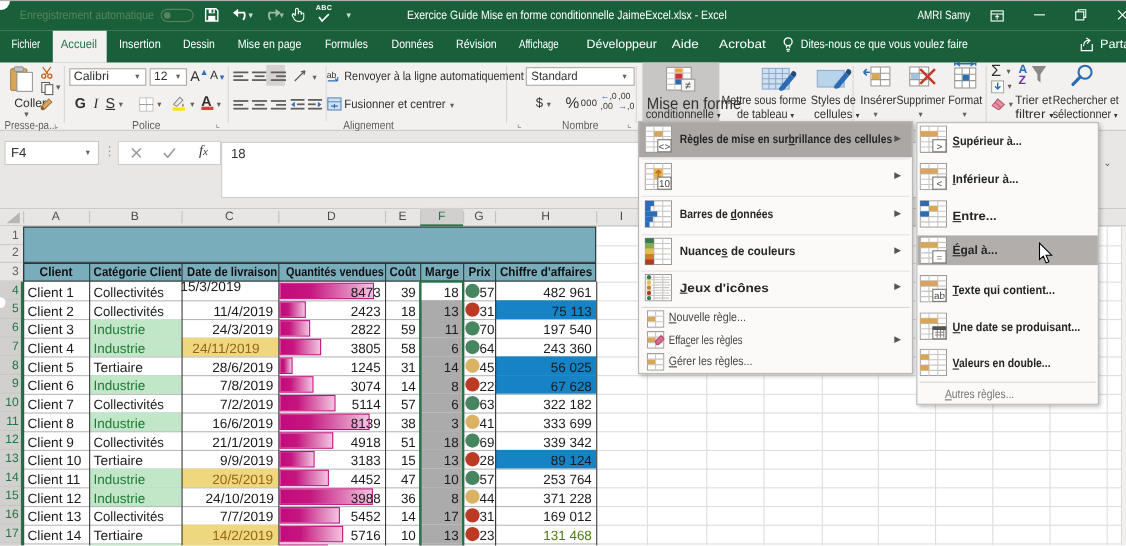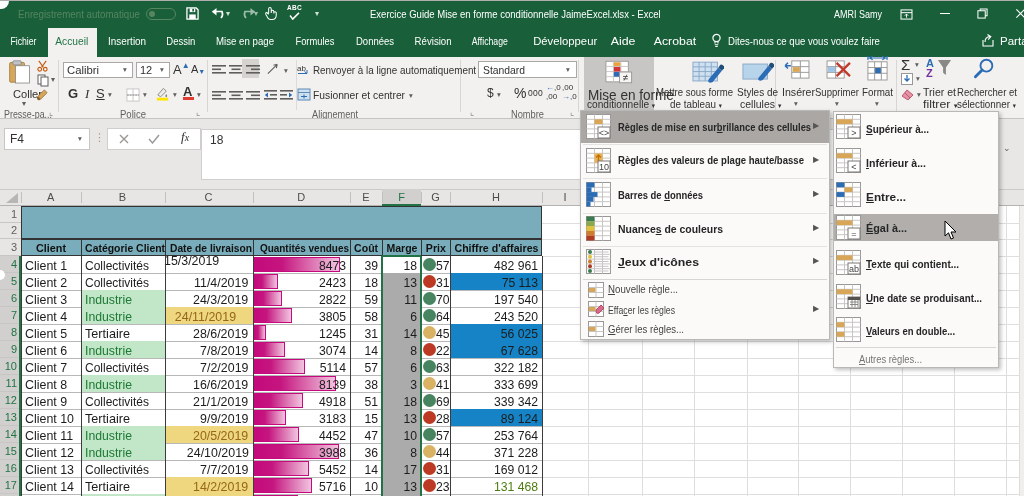--- a/index.html
+++ b/index.html
@@ -448,21 +448,21 @@
 <div class="ab" style="left:382px;top:307px;width:39px;height:17px;background:#ababab"></div>
 <div class="ab" style="left:253.5px;top:308px;width:38.6px;height:15px;background:linear-gradient(90deg,#c40a7c 0%,#c5157f 32%,#dd74b2 68%,#f2c4e0 100%);border:1px solid #c40a7c"></div>
 <div class="tx" style="left:25px;top:309.5px;font-size:12.2px;color:#1c1c1c"><span style="display:inline-block;transform:scaleX(1.019);transform-origin:0 50%">Client 4</span></div>
 <div class="tx" style="left:84.5px;top:309.5px;font-size:12.2px;color:#1e7a34"><span style="display:inline-block;transform:scaleX(1.005);transform-origin:0 50%">Industrie</span></div>
 <div class="tx" style="left:164.5px;top:309.5px;width:84.0px;text-align:center;font-size:12.2px;color:#96661a"><span style="display:inline-block;transform:scaleX(1.019);transform-origin:100% 50%">24/11/2019</span></div>
 <div class="tx" style="left:252.5px;top:309.5px;width:93.5px;text-align:right;font-size:12.2px;color:#1c1c1c">3805</div>
 <div class="tx" style="left:350px;top:309.5px;width:28px;text-align:right;font-size:12.2px;color:#1c1c1c">58</div>
 <div class="tx" style="left:382px;top:309.5px;width:35px;text-align:right;font-size:12.2px;color:#1c1c1c">6</div>
 <div class="ab" style="left:422.5px;top:309px;width:13px;height:13px;border-radius:50%;background:#46855f"></div>
 <div class="tx" style="left:436px;top:309.5px;width:12px;text-align:right;font-size:12.2px;color:#1c1c1c">64</div>
-<div class="tx" style="left:450px;top:309.5px;width:88px;text-align:right;font-size:12.2px;color:#1c1c1c">243 520</div>
+<div class="tx" style="left:450px;top:309.5px;width:88px;text-align:right;font-size:12.2px;color:#1c1c1c">243 360</div>
 <div class="ab" style="left:21px;top:323.6px;width:521px;height:1px;background:#b8b8b8"></div>
 <div class="ab" style="left:450px;top:324px;width:92px;height:17px;background:#1583c5"></div>
 <div class="ab" style="left:382px;top:324px;width:39px;height:17px;background:#ababab"></div>
 <div class="ab" style="left:253.5px;top:325px;width:12.6px;height:15px;background:linear-gradient(90deg,#c40a7c 0%,#c5157f 32%,#dd74b2 68%,#f2c4e0 100%);border:1px solid #c40a7c"></div>
 <div class="tx" style="left:25px;top:326.5px;font-size:12.2px;color:#1c1c1c"><span style="display:inline-block;transform:scaleX(1.019);transform-origin:0 50%">Client 5</span></div>
 <div class="tx" style="left:84.5px;top:326.5px;font-size:12.2px;color:#1c1c1c"><span style="display:inline-block;transform:scaleX(1.038);transform-origin:0 50%">Tertiaire</span></div>
 <div class="tx" style="left:164.5px;top:326.5px;width:84.0px;text-align:right;font-size:12.2px;color:#1c1c1c"><span style="display:inline-block;transform:scaleX(1.019);transform-origin:100% 50%">28/6/2019</span></div>
 <div class="tx" style="left:252.5px;top:326.5px;width:93.5px;text-align:right;font-size:12.2px;color:#1c1c1c">1245</div>
 <div class="tx" style="left:350px;top:326.5px;width:28px;text-align:right;font-size:12.2px;color:#1c1c1c">31</div>
 <div class="tx" style="left:382px;top:326.5px;width:35px;text-align:right;font-size:12.2px;color:#1c1c1c">14</div>
@@ -601,21 +601,20 @@
 <div class="ab" style="left:450px;top:256px;width:1px;height:240px;background:#3c3c3c"></div>
 <div class="ab" style="left:450px;top:256px;width:1px;height:240px;background:#3c3c3c"></div>
 <div class="ab" style="left:542px;top:256px;width:1px;height:240px;background:#3c3c3c"></div>
 <div class="ab" style="left:381px;top:256px;width:2px;height:240px;background:#217346"></div>
 <div class="ab" style="left:420px;top:256px;width:2px;height:240px;background:#217346"></div>
 <div class="ab" style="left:382px;top:255px;width:39px;height:2px;background:#217346"></div>
 <div class="ab" style="left:580px;top:110px;width:250px;height:230px;background:#fbfaf9;border:1px solid #bab8b6;box-shadow:2px 2px 4px rgba(0,0,0,.25)"></div>
 <div class="ab" style="left:581px;top:111px;width:248px;height:31.5px;background:#aba7a4"></div>
 <div class="tx" style="left:618px;top:120.75px;font-size:11px;font-weight:700;color:#262626"><span style="display:inline-block;transform:scaleX(0.851);transform-origin:0 50%">Règles de mise en sur<u>b</u>rillance des cellules</span></div>
 <div class="tx" style="left:813px;top:121.25px;font-size:8px;color:#555">▶</div>
-<div class="tx" style="left:618px;top:154.25px;font-size:11px;font-weight:700;color:#262626"><span style="display:inline-block;transform:scaleX(0.869);transform-origin:0 50%">Règles des valeurs de plage haute/basse</span></div>
 <div class="tx" style="left:813px;top:154.75px;font-size:8px;color:#555">▶</div>
 <div class="tx" style="left:618px;top:188.75px;font-size:11px;font-weight:700;color:#262626"><span style="display:inline-block;transform:scaleX(0.858);transform-origin:0 50%">Barres de <u>d</u>onnées</span></div>
 <div class="tx" style="left:813px;top:189.25px;font-size:8px;color:#555">▶</div>
 <div class="tx" style="left:618px;top:222.75px;font-size:11px;font-weight:700;color:#262626"><span style="display:inline-block;transform:scaleX(0.949);transform-origin:0 50%">Nuance<u>s</u> de couleurs</span></div>
 <div class="tx" style="left:813px;top:223.25px;font-size:8px;color:#555">▶</div>
 <div class="tx" style="left:618px;top:255.75px;font-size:11px;font-weight:700;color:#262626"><span style="display:inline-block;transform:scaleX(1.120);transform-origin:0 50%"><u>J</u>eux d'icônes</span></div>
 <div class="tx" style="left:813px;top:256.25px;font-size:8px;color:#555">▶</div>
 <div class="tx" style="left:608px;top:282.75px;font-size:11px;font-weight:400;color:#444"><span style="display:inline-block;transform:scaleX(0.881);transform-origin:0 50%"><u>N</u>ouvelle règle...</span></div>
 <div class="tx" style="left:608px;top:303.5px;font-size:11px;font-weight:400;color:#444"><span style="display:inline-block;transform:scaleX(0.790);transform-origin:0 50%">Effa<u>c</u>er les règles</span></div>
 <div class="tx" style="left:813px;top:304.0px;font-size:8px;color:#555">▶</div>

